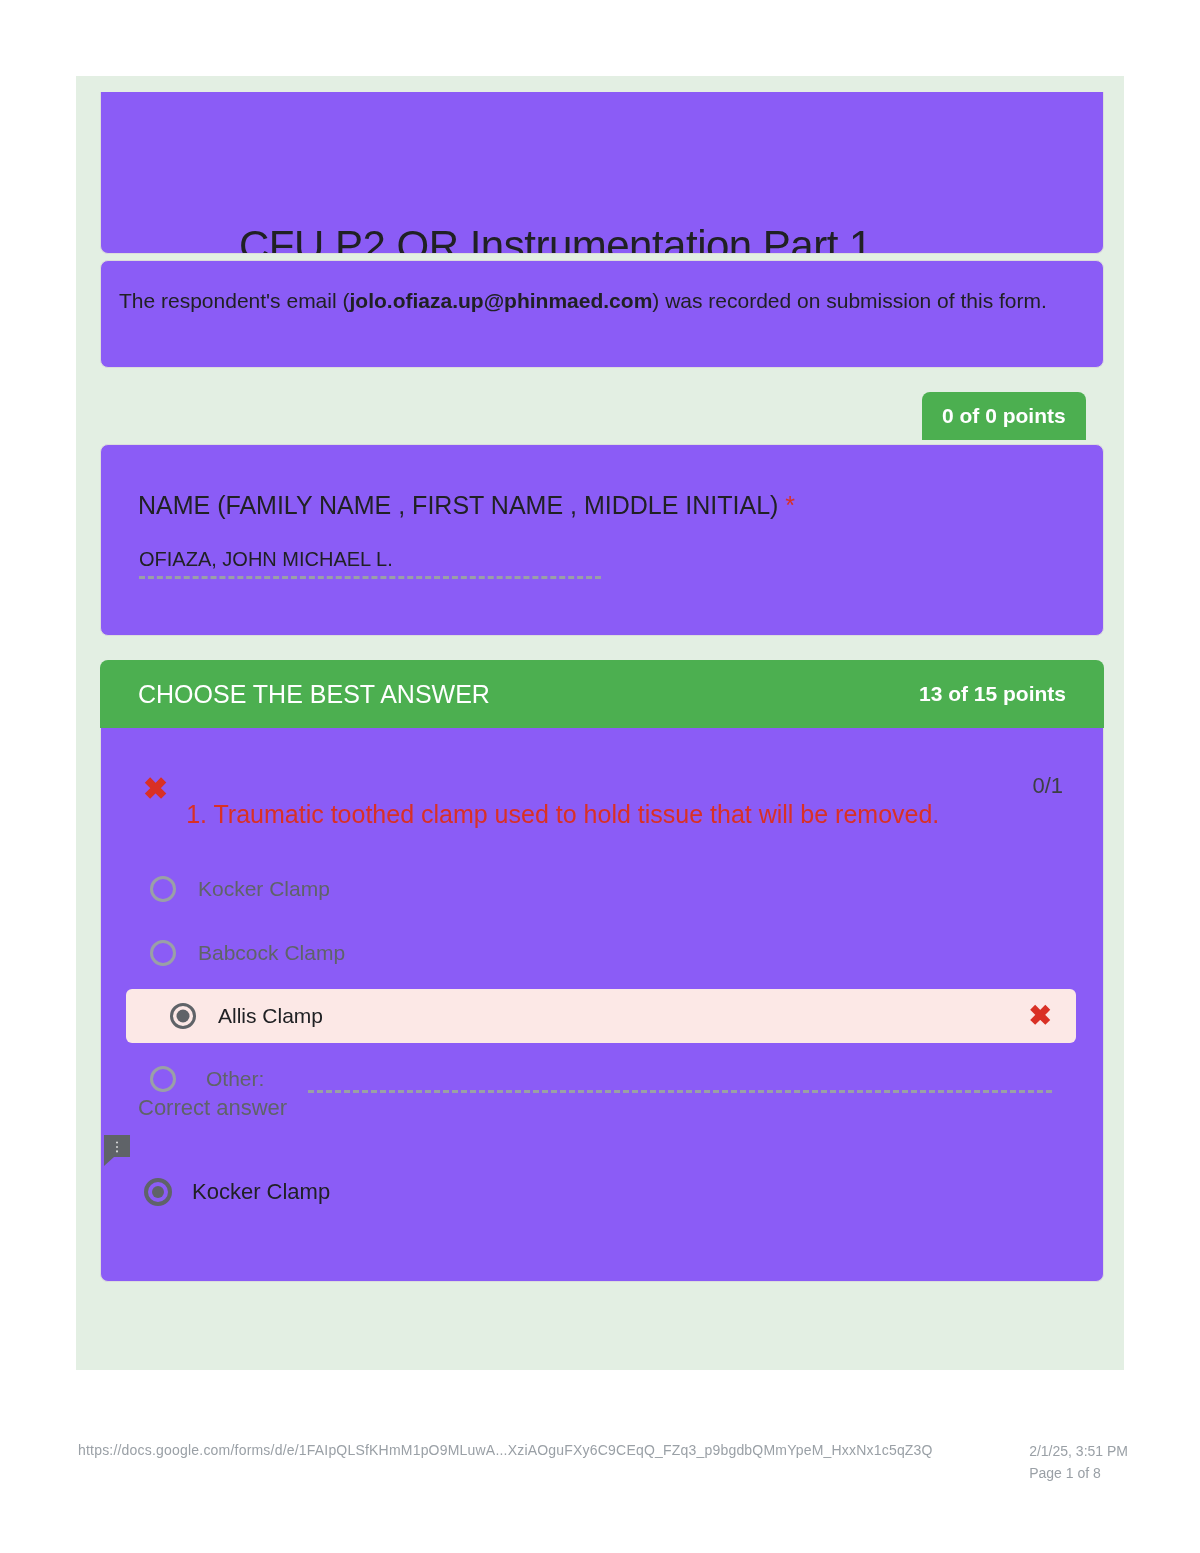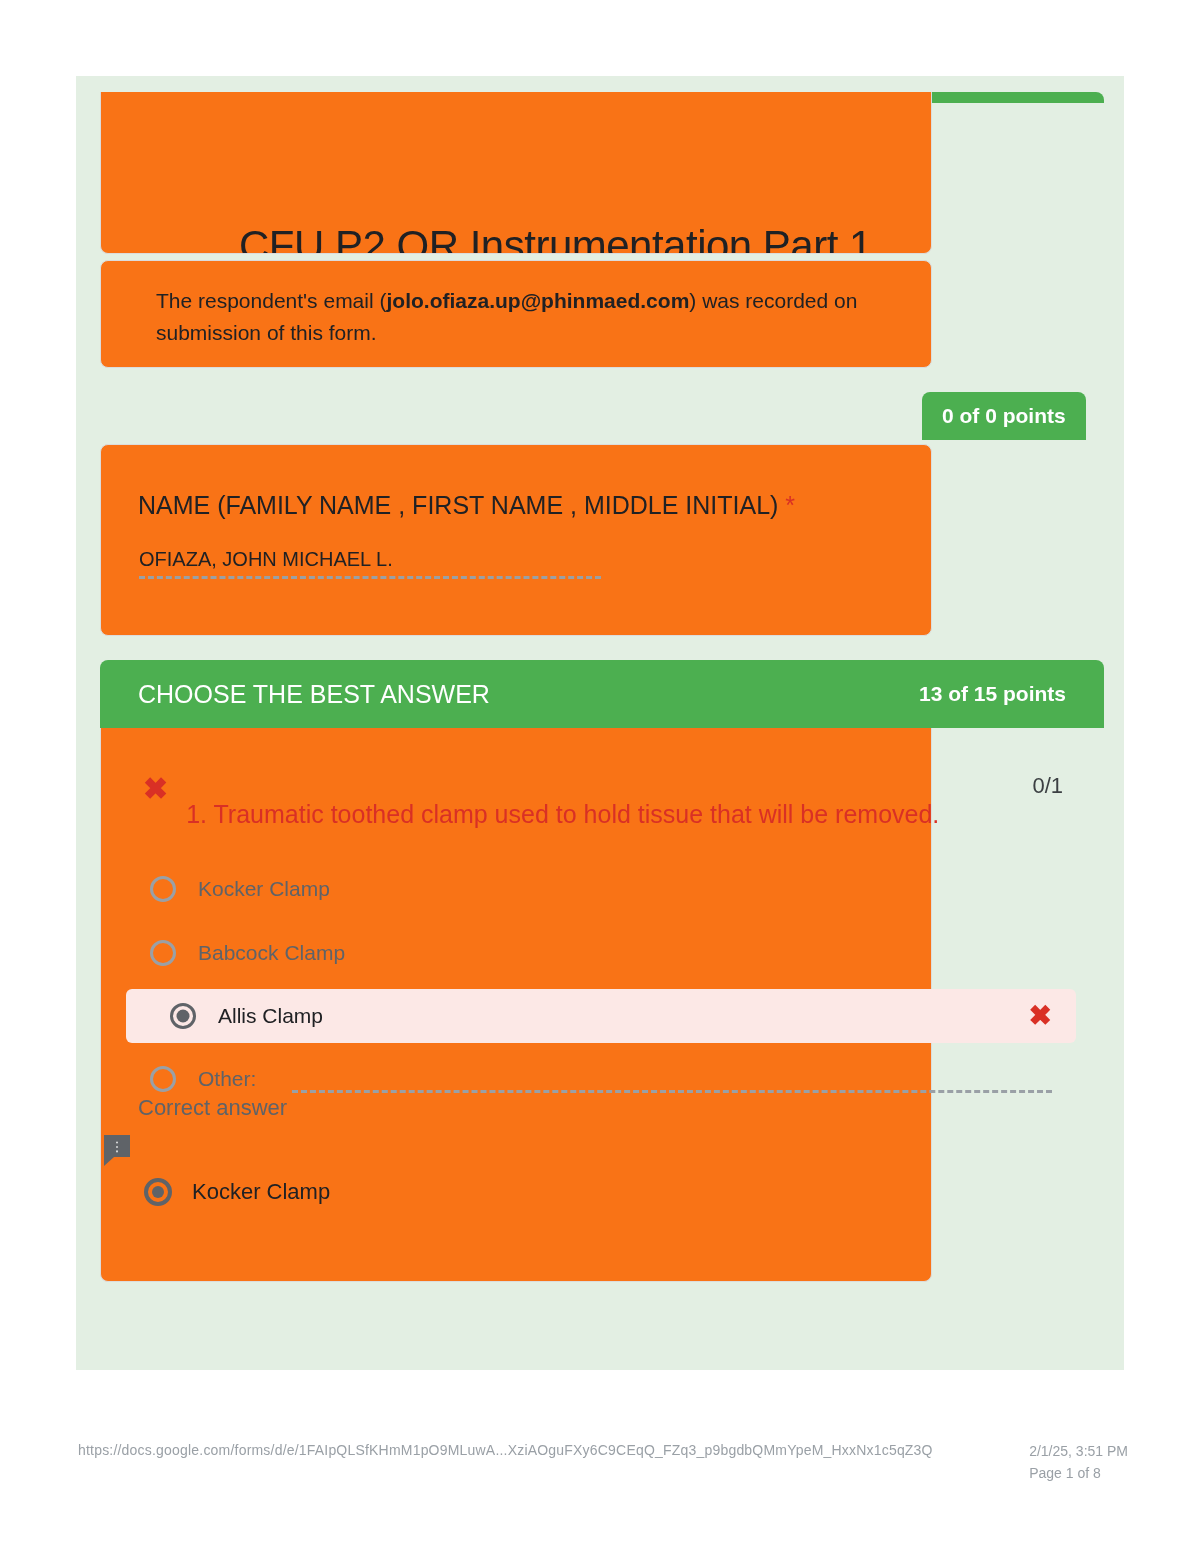--- a/index.html
+++ b/index.html
@@ -31,22 +31,22 @@
     top: 76px;
     width: 1048px;
     height: 1294px;
     background: #e3efe3;
   }
 
   
   .card {
     position: absolute;
     left: 100px;
-    width: 832px;
-    background: #f97316;
+    width: 1004px;
+    background: #8b5cf6;
     border: 1px solid #dcdcdc;
     border-radius: 8px;
     box-sizing: border-box;
   }
 
   
   .header-card {
     top: 92px;
     height: 162px;
     border-top: none;
@@ -70,21 +70,21 @@
     font-weight: 400;
     color: #202124;
     letter-spacing: -0.5px;
     white-space: nowrap;
   }
 
   
   .email-card {
     top: 260px;
     height: 108px;
-    padding: 24px 55px;
+    padding: 24px 18px;
   }
   .email-text {
     font-size: 21px;
     color: #202124;
     line-height: 1.5;
   }
   .email-text b { font-weight: 700; }
 
   
   .points-badge-top {
@@ -376,21 +376,21 @@
     <span class="radio"></span>
     <span class="option-label">Babcock Clamp</span>
   </div>
 
   <div class="option-row selected-wrong" style="top:989px;padding-left:44px;">
     <span class="radio filled"></span>
     <span class="option-label dark">Allis Clamp</span>
     <span class="option-x">✖</span>
   </div>
 
-  <div class="option-row" style="top:1052px;">
+  <div class="option-row" style="top:1052px;gap:8px;">
     <span class="radio"></span>
     <span class="option-label">Other:</span>
     <span class="other-line"></span>
   </div>
 
   <div class="comment-marker">
       <span>⋮</span>
     </div>
   <div class="correct-label">Correct answer</div>
   <div class="correct-row">

